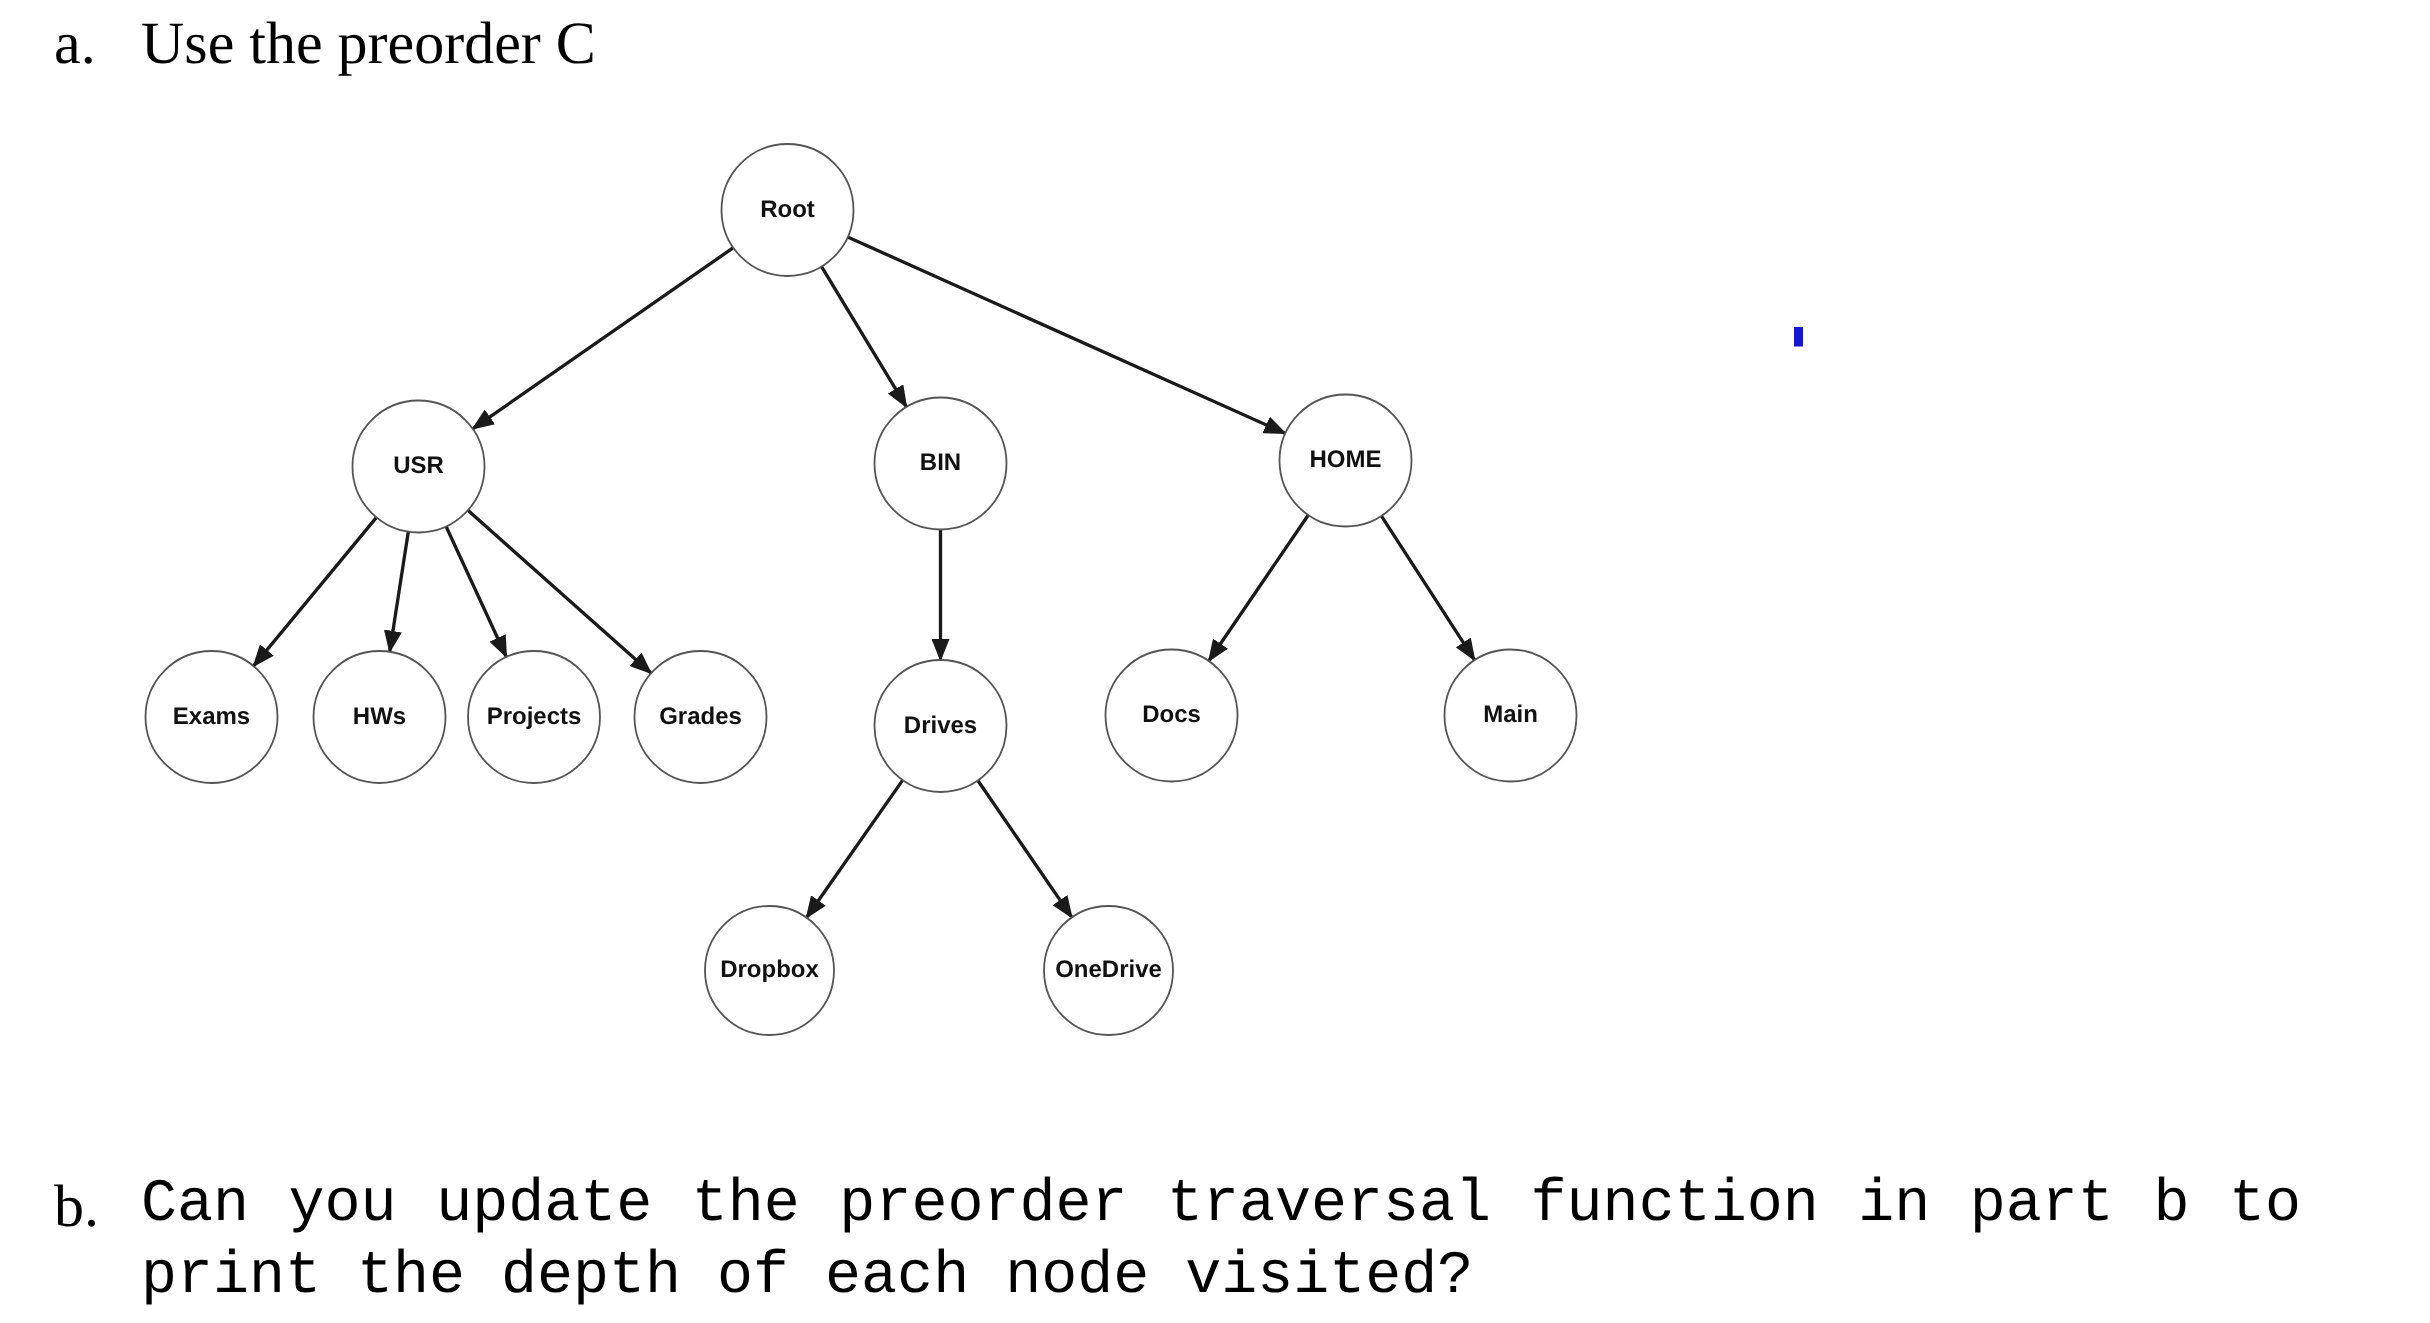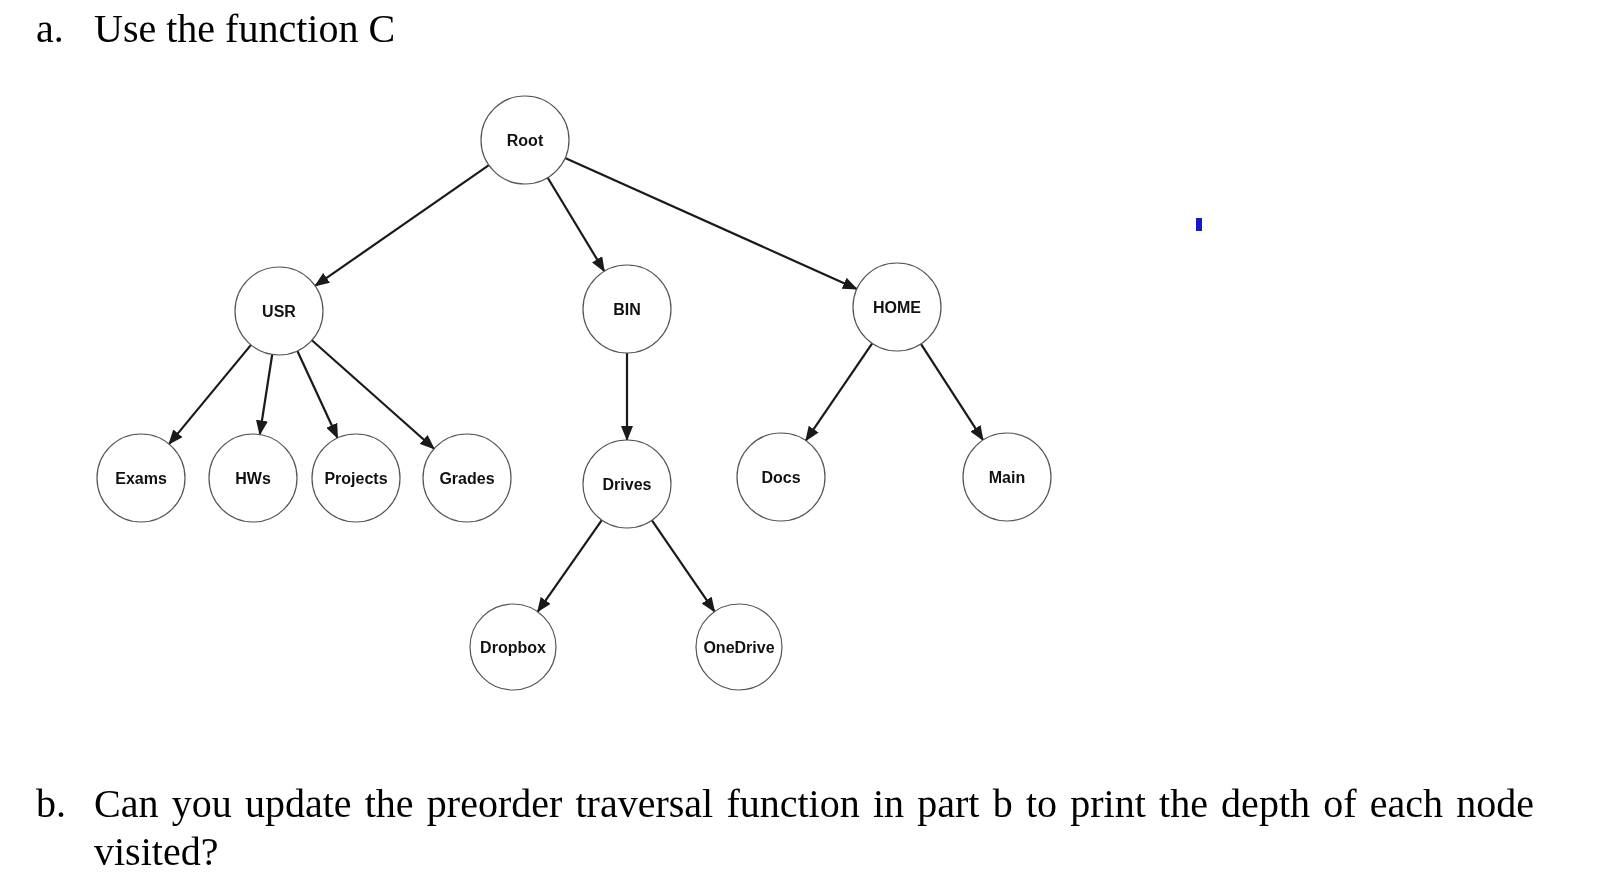--- a/index.html
+++ b/index.html
@@ -27,20 +27,21 @@
   .q-item-b { top: 780px; }
   .q-marker {
     flex: 0 0 58px;
     width: 58px;
   }
   .q-text {
     width: 1440px;
   }
   .q-text.justify {
     text-align: justify;
+    font-family: Liberation Mono, monospace;
   }
   .tree-svg {
     position: absolute;
     left: 0;
     top: 0;
     width: 1620px;
     height: 882px;
   }
   .tree-svg line {
     stroke: #1a1a1a;
@@ -68,21 +69,21 @@
     background: #1717cd;
   }
 </style>
 </head>
 <body>
 
 <div class="page">
 
   <div class="q-item q-item-a">
     <span class="q-marker">a.</span>
-    <div class="q-text">Use the function C</div>
+    <div class="q-text">Use the preorder C</div>
   </div>
 
   <svg class="tree-svg" viewBox="0 0 1620 882">
     <defs>
       <marker id="arrow" markerUnits="userSpaceOnUse" markerWidth="15" markerHeight="12" refX="14" refY="6" orient="auto">
         <path d="M0,0 L15,6 L0,12 Z" fill="#1a1a1a"></path>
       </marker>
     </defs>
 
     <g>

